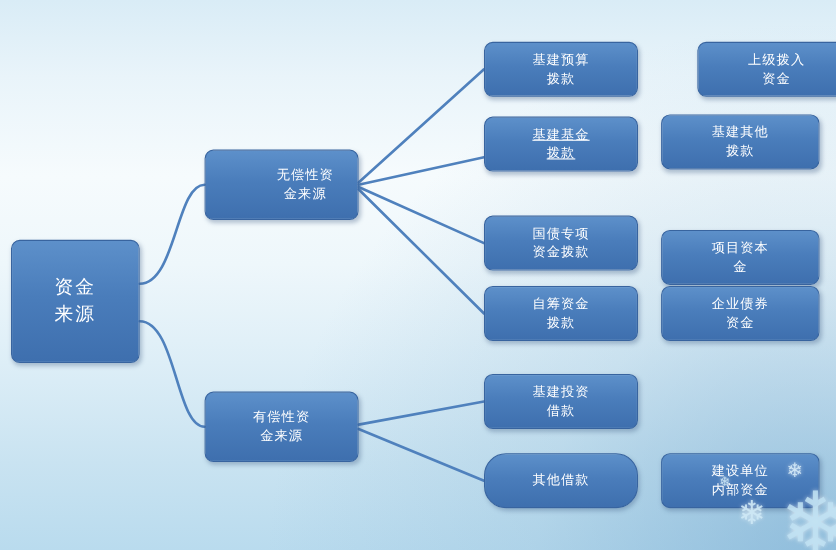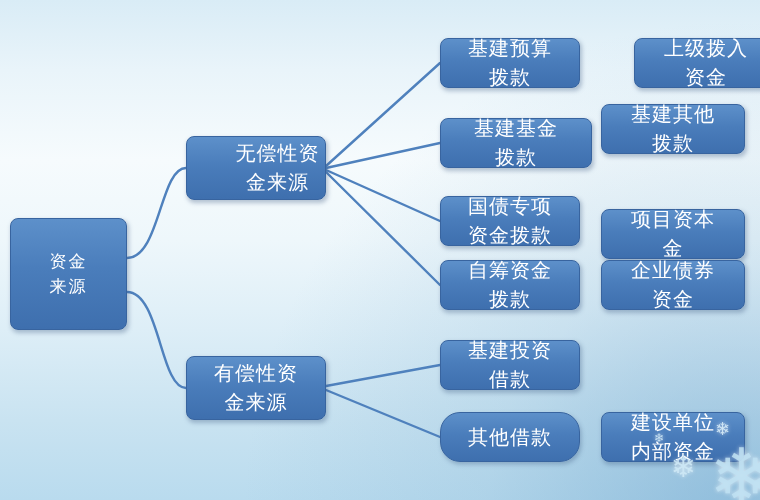--- a/index.html
+++ b/index.html
@@ -41,21 +41,21 @@
   }
 
   .node {
     position: absolute;
     display: flex;
     align-items: center;
     justify-content: center;
     text-align: center;
     white-space: pre-line;
     color: #ffffff;
-    font-size: 20px;
+    font-size: 12px;
     line-height: 1.45;
     letter-spacing: 1px;
     background: linear-gradient(180deg, #5d90ca 0%, #4a7dbb 45%, #3e6fae 100%);
     border: 1px solid #38649f;
     border-radius: 8px;
     box-shadow: 1.5px 2.5px 4px rgba(60, 90, 130, 0.35);
   }
   .node.root { font-size: 17px; letter-spacing: 2px; }
 
   .snow {
@@ -91,21 +91,21 @@
   <div class="node root" style="left:10px; top:218px; width:117px; height:112px;">资金
 来源</div>
 
   <div class="node" style="left:186px; top:136px; width:140px; height:64px;padding-left:43px;">无偿性资
 金来源</div>
   <div class="node" style="left:186px; top:356px; width:140px; height:64px;">有偿性资
 金来源</div>
 
   <div class="node" style="left:440px; top:38px; width:140px; height:50px;">基建预算
 拨款</div>
-  <div class="node" style="left:440px; top:118px; width:152px; height:50px;">基建基金
+  <div class="node" style="left:440px; top:106px; width:140px; height:50px;text-decoration:underline;">基建基金
 拨款</div>
   <div class="node" style="left:440px; top:196px; width:140px; height:50px;">国债专项
 资金拨款</div>
   <div class="node" style="left:440px; top:260px; width:140px; height:50px;">自筹资金
 拨款</div>
   <div class="node" style="left:440px; top:340px; width:140px; height:50px;">基建投资
 借款</div>
   <div class="node" style="left:440px; top:412px; width:140px; height:50px;border-radius:20px;">其他借款</div>
 
   <div class="node" style="left:601px; top:38px; width:144px; height:50px;margin-left:33px;">上级拨入

